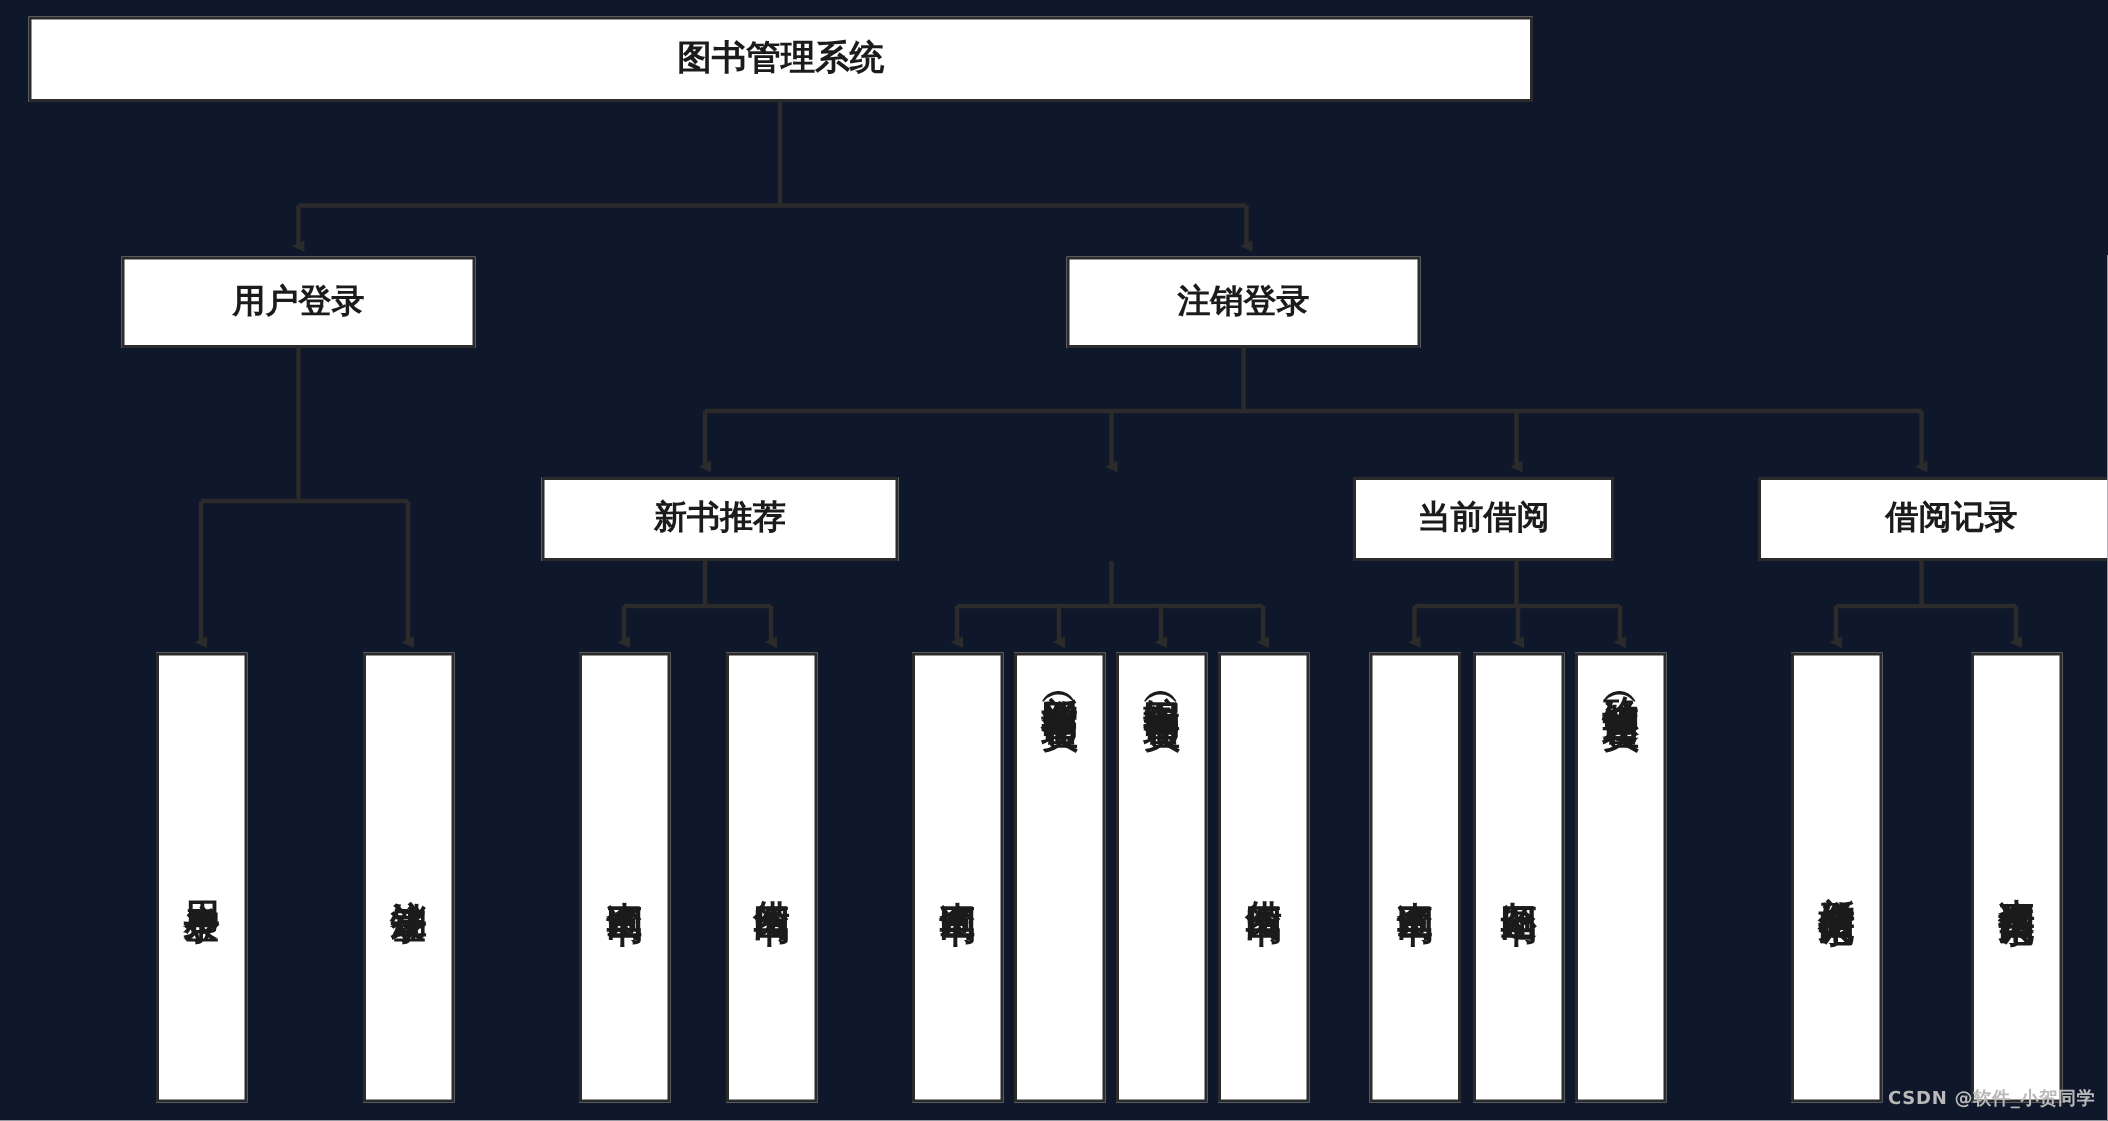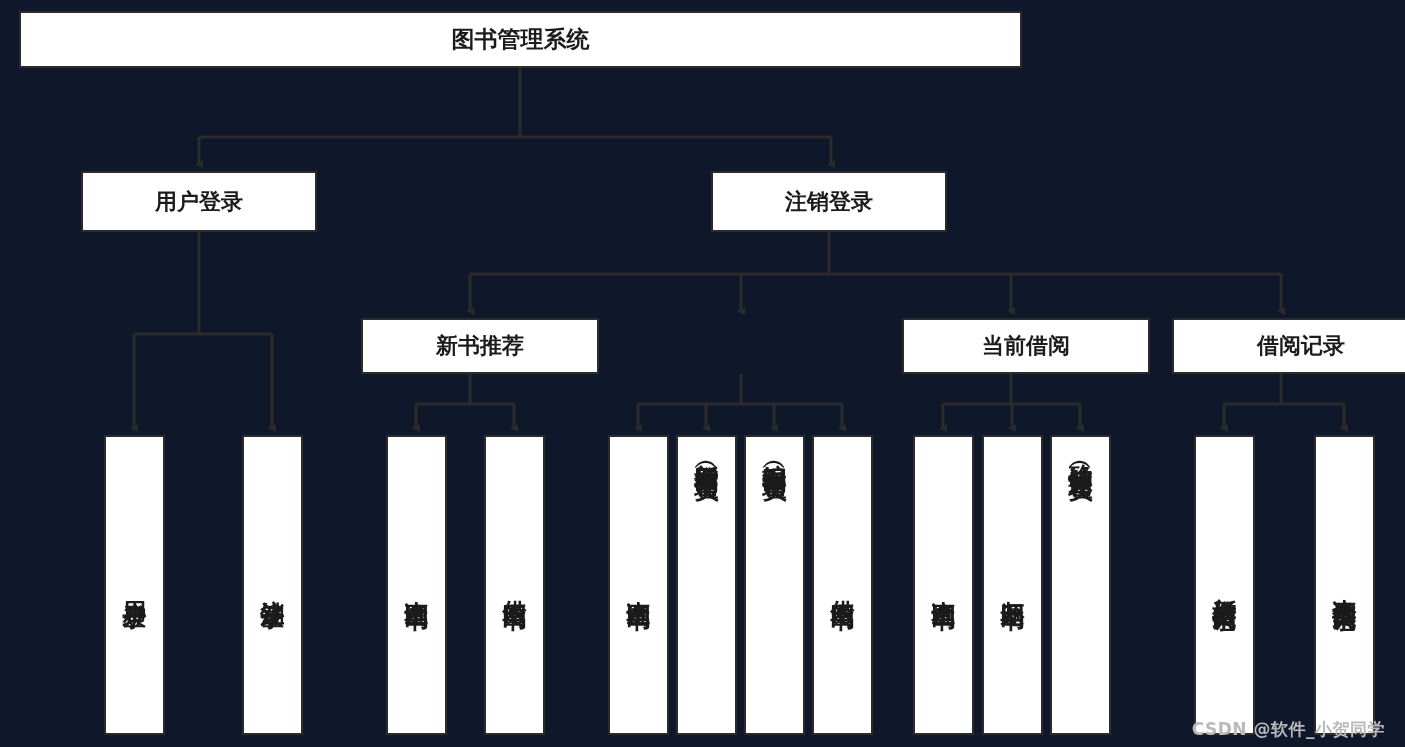--- a/index.html
+++ b/index.html
@@ -59,23 +59,23 @@
     letter-spacing: 2px;
     line-height: 1;
     white-space: nowrap;
   }
   .node.vertical.centered {
     align-items: center;
     padding-top: 0;
   }
   #watermark {
     position: absolute;
-    right: 20px;
+    right: 8px;
     bottom: 6px;
-    font-size: 17px;
+    font-size: 12px;
     color: #b9b9b9;
     letter-spacing: 0.5px;
     white-space: nowrap;
     pointer-events: none;
   }
 </style>
 </head>
 <body>
 
 <div id="diagram-root">
@@ -139,21 +139,21 @@
   <div class="node horizontal" style="left:81px; top:171px; width:236px; height:61px;">
     <span class="node-label">用户登录</span>
   </div>
   <div class="node horizontal" style="left:711px; top:171px; width:236px; height:61px;">
     <span class="node-label">注销登录</span>
   </div>
 
   <div class="node horizontal" style="left:361px; top:318px; width:238px; height:56px;">
     <span class="node-label">新书推荐</span>
   </div>
-  <div class="node horizontal" style="left:902px; top:318px; width:248px; height:56px;">
+  <div class="node horizontal" style="left:902px; top:318px; width:174px; height:56px;">
     <span class="node-label">当前借阅</span>
   </div>
   <div class="node horizontal" style="left:1172px; top:318px; width:258px; height:56px;">
     <span class="node-label">借阅记录</span>
   </div>
 
   <div class="node vertical centered" style="left:104px; top:435px; width:61px; height:300px;">
     <span class="node-label">用户登录</span>
   </div>
   <div class="node vertical centered" style="left:242px; top:435px; width:61px; height:300px;">

